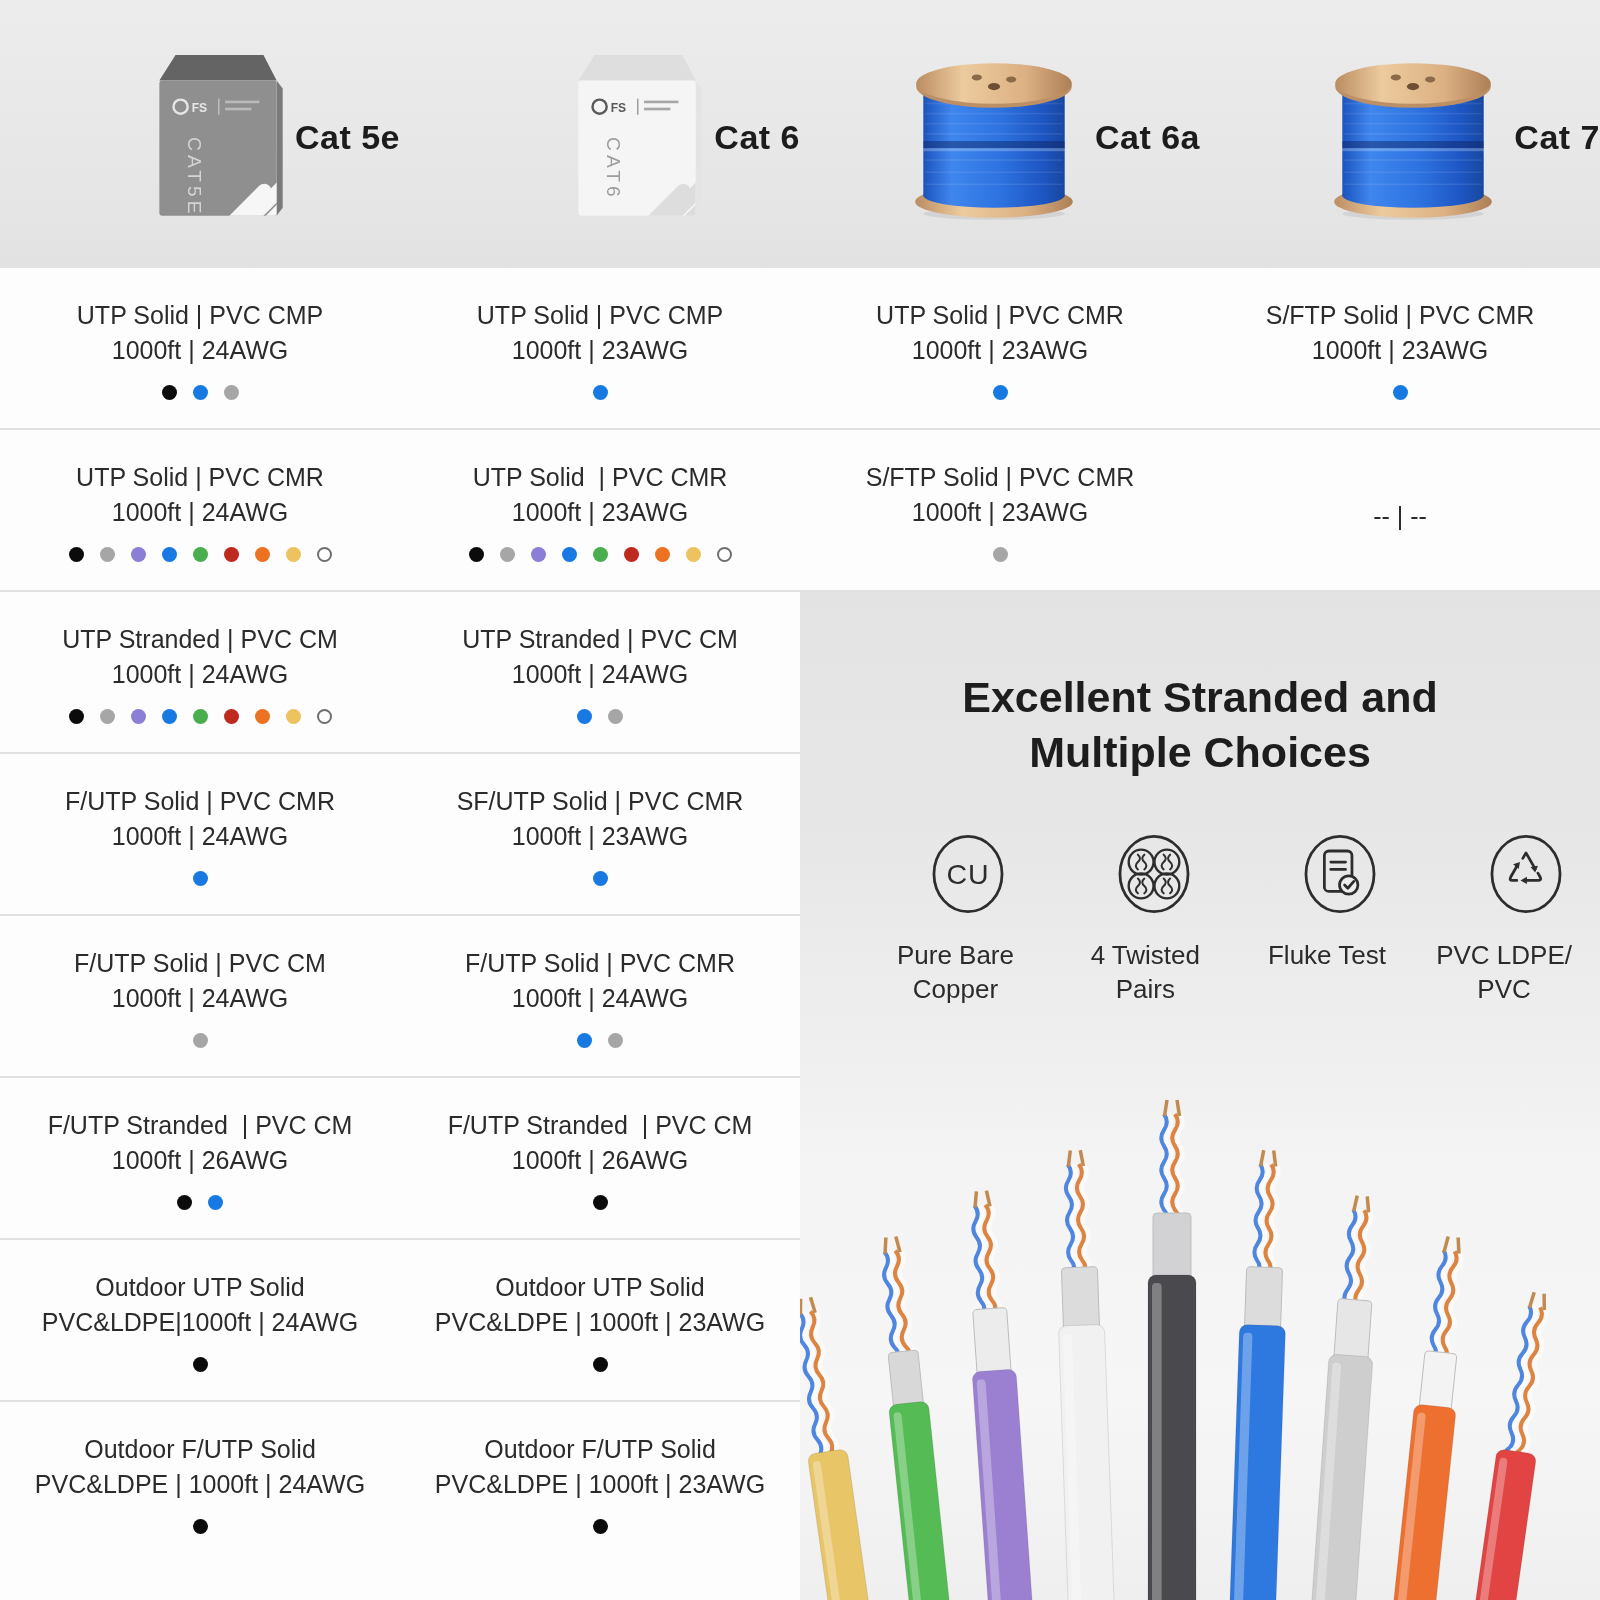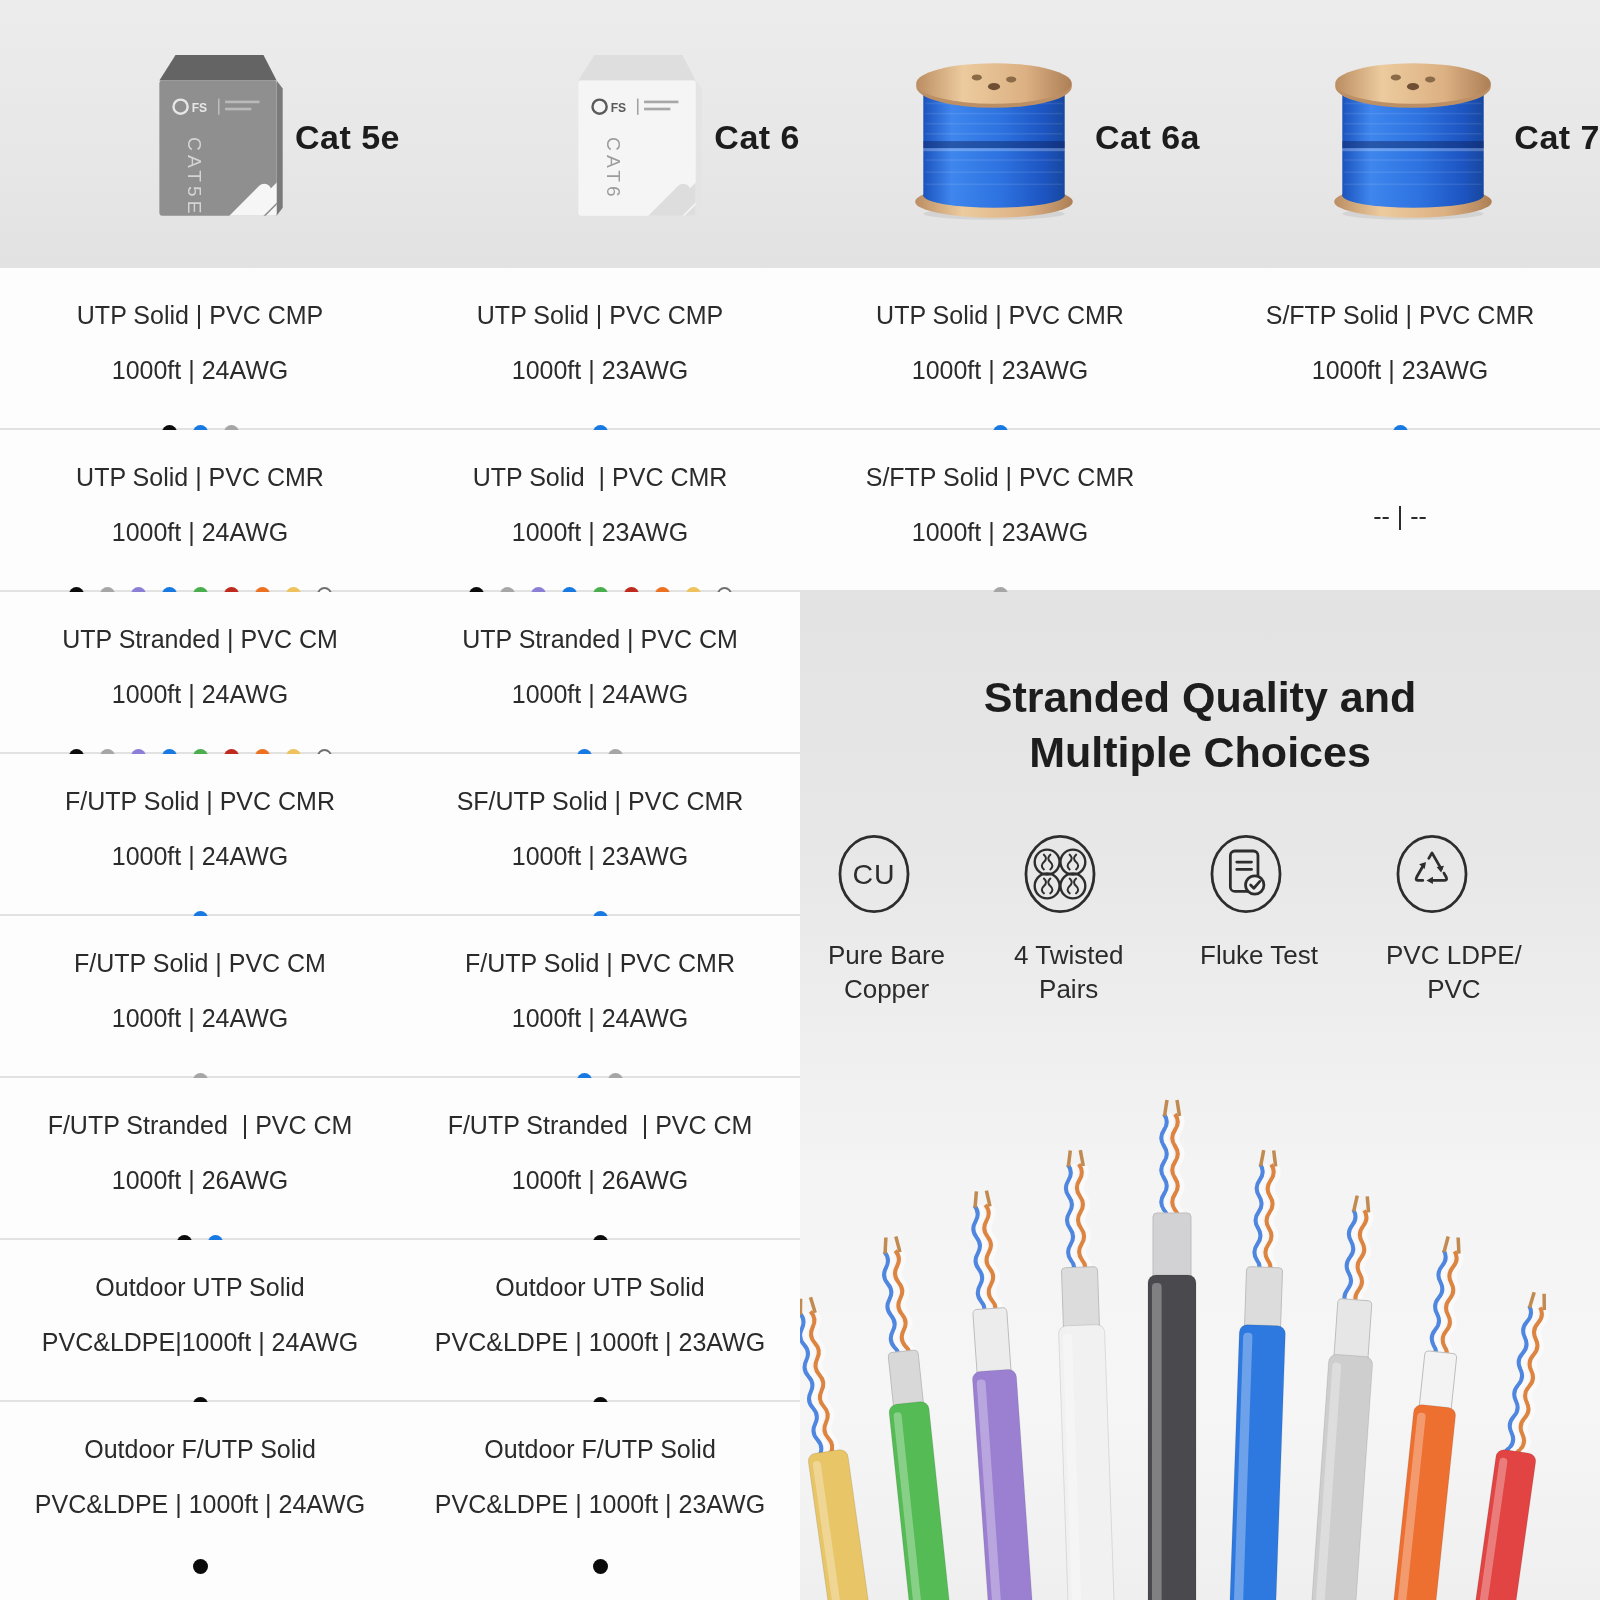--- a/index.html
+++ b/index.html
@@ -11,34 +11,34 @@
   .product{display:flex;flex-direction:row;align-items:center;justify-content:flex-end;padding-bottom:8px;}
   .product-img{height:196px;display:flex;align-items:flex-end;justify-content:center;}
   .product-label{font-size:34px;font-weight:bold;color:#1c1c1c;margin-top:15px;letter-spacing:.5px;}
   
   .body{position:relative;height:1332px;display:flex;flex-direction:column;}
   .rows{flex:1;display:flex;flex-direction:column;}
   .trow{height:162px;flex:none;display:grid;grid-template-columns:repeat(4,1fr);
         border-bottom:2px solid #e2e2e2;box-sizing:border-box;background:#fdfdfd;}
   .trow.half{width:50%;grid-template-columns:1fr 1fr;}
   .trow:last-child{flex:1;border-bottom:none;}
-  .tcell{display:flex;flex-direction:column;align-items:center;padding-top:30px;box-sizing:border-box;gap:20px;}
+  .tcell{display:flex;flex-direction:column;align-items:center;padding-top:30px;box-sizing:border-box;}
   .line{font-size:25px;line-height:35px;color:#2b2b2b;white-space:pre;}
   .dots{margin-top:16px;display:flex;gap:16px;align-items:center;height:16px;}
   .dot{width:15px;height:15px;border-radius:50%;box-sizing:border-box;flex:none;}
   .dot-white{background:#fff;border:2px solid #6f6f6f;}
   .ph{margin-top:42px;font-size:25px;color:#2b2b2b;}
   
   .panel{position:absolute;left:50%;top:324px;right:0;bottom:0;
          background:linear-gradient(180deg,#e3e3e3 0%,#e7e7e7 25%,#f4f4f4 58%,#f6f6f6 80%,#efefef 100%);
          display:flex;flex-direction:column;align-items:center;overflow:hidden;}
   .ptitle{margin:78px 0 0;font-size:43px;line-height:55px;font-weight:bold;color:#1d1d1d;text-align:center;}
   .features{display:grid;grid-template-columns:repeat(4,1fr);width:100%;box-sizing:border-box;
             padding:0 28px;margin-top:46px;position:relative;z-index:2;}
-  .feature{display:flex;flex-direction:column;align-items:flex-start;}
+  .feature{display:flex;flex-direction:column;align-items:flex-end;}
   .flabel{margin-top:12px;font-size:26px;line-height:34px;color:#2b2b2b;text-align:center;white-space:pre-line;}
   .cables{position:absolute;left:0;right:0;bottom:0;height:560px;z-index:1;}
   .cables svg{display:block;width:800px;height:560px;}
 </style>
 </head>
 <body>
 
 <div class="canvas">
   <div class="hdr" id="products">
       <div class="product">
@@ -360,21 +360,21 @@
           <div class="tcell">
             <div class="line">Outdoor F/UTP Solid</div>
             <div class="line">PVC&amp;LDPE | 1000ft | 23AWG</div>
             <div class="dots">
               <span class="dot" style="background: rgb(11, 11, 11);"></span>
             </div>
           </div>
         </div>
       </div>
     <div class="panel">
-      <h2 class="ptitle"><span>Stranded Quality and</span><br><span>Multiple Choices</span></h2>
+      <h2 class="ptitle"><span>Excellent Stranded and</span><br><span>Multiple Choices</span></h2>
       <div class="features" id="features">
           <div class="feature">
             <div><svg viewBox="0 0 100 100" width="92" height="96">
     <ellipse cx="50" cy="50" rx="37" ry="41" stroke="#2d2d2d" fill="none" stroke-linecap="round" stroke-linejoin="round" stroke-width="3"></ellipse>
                 <text x="50" y="61" text-anchor="middle" font-size="31" letter-spacing="1" fill="#2d2d2d" font-family="Liberation Sans,sans-serif">CU</text>
               </svg></div>
             <div class="flabel">Pure Bare
 Copper</div>
           </div>
           <div class="feature">

